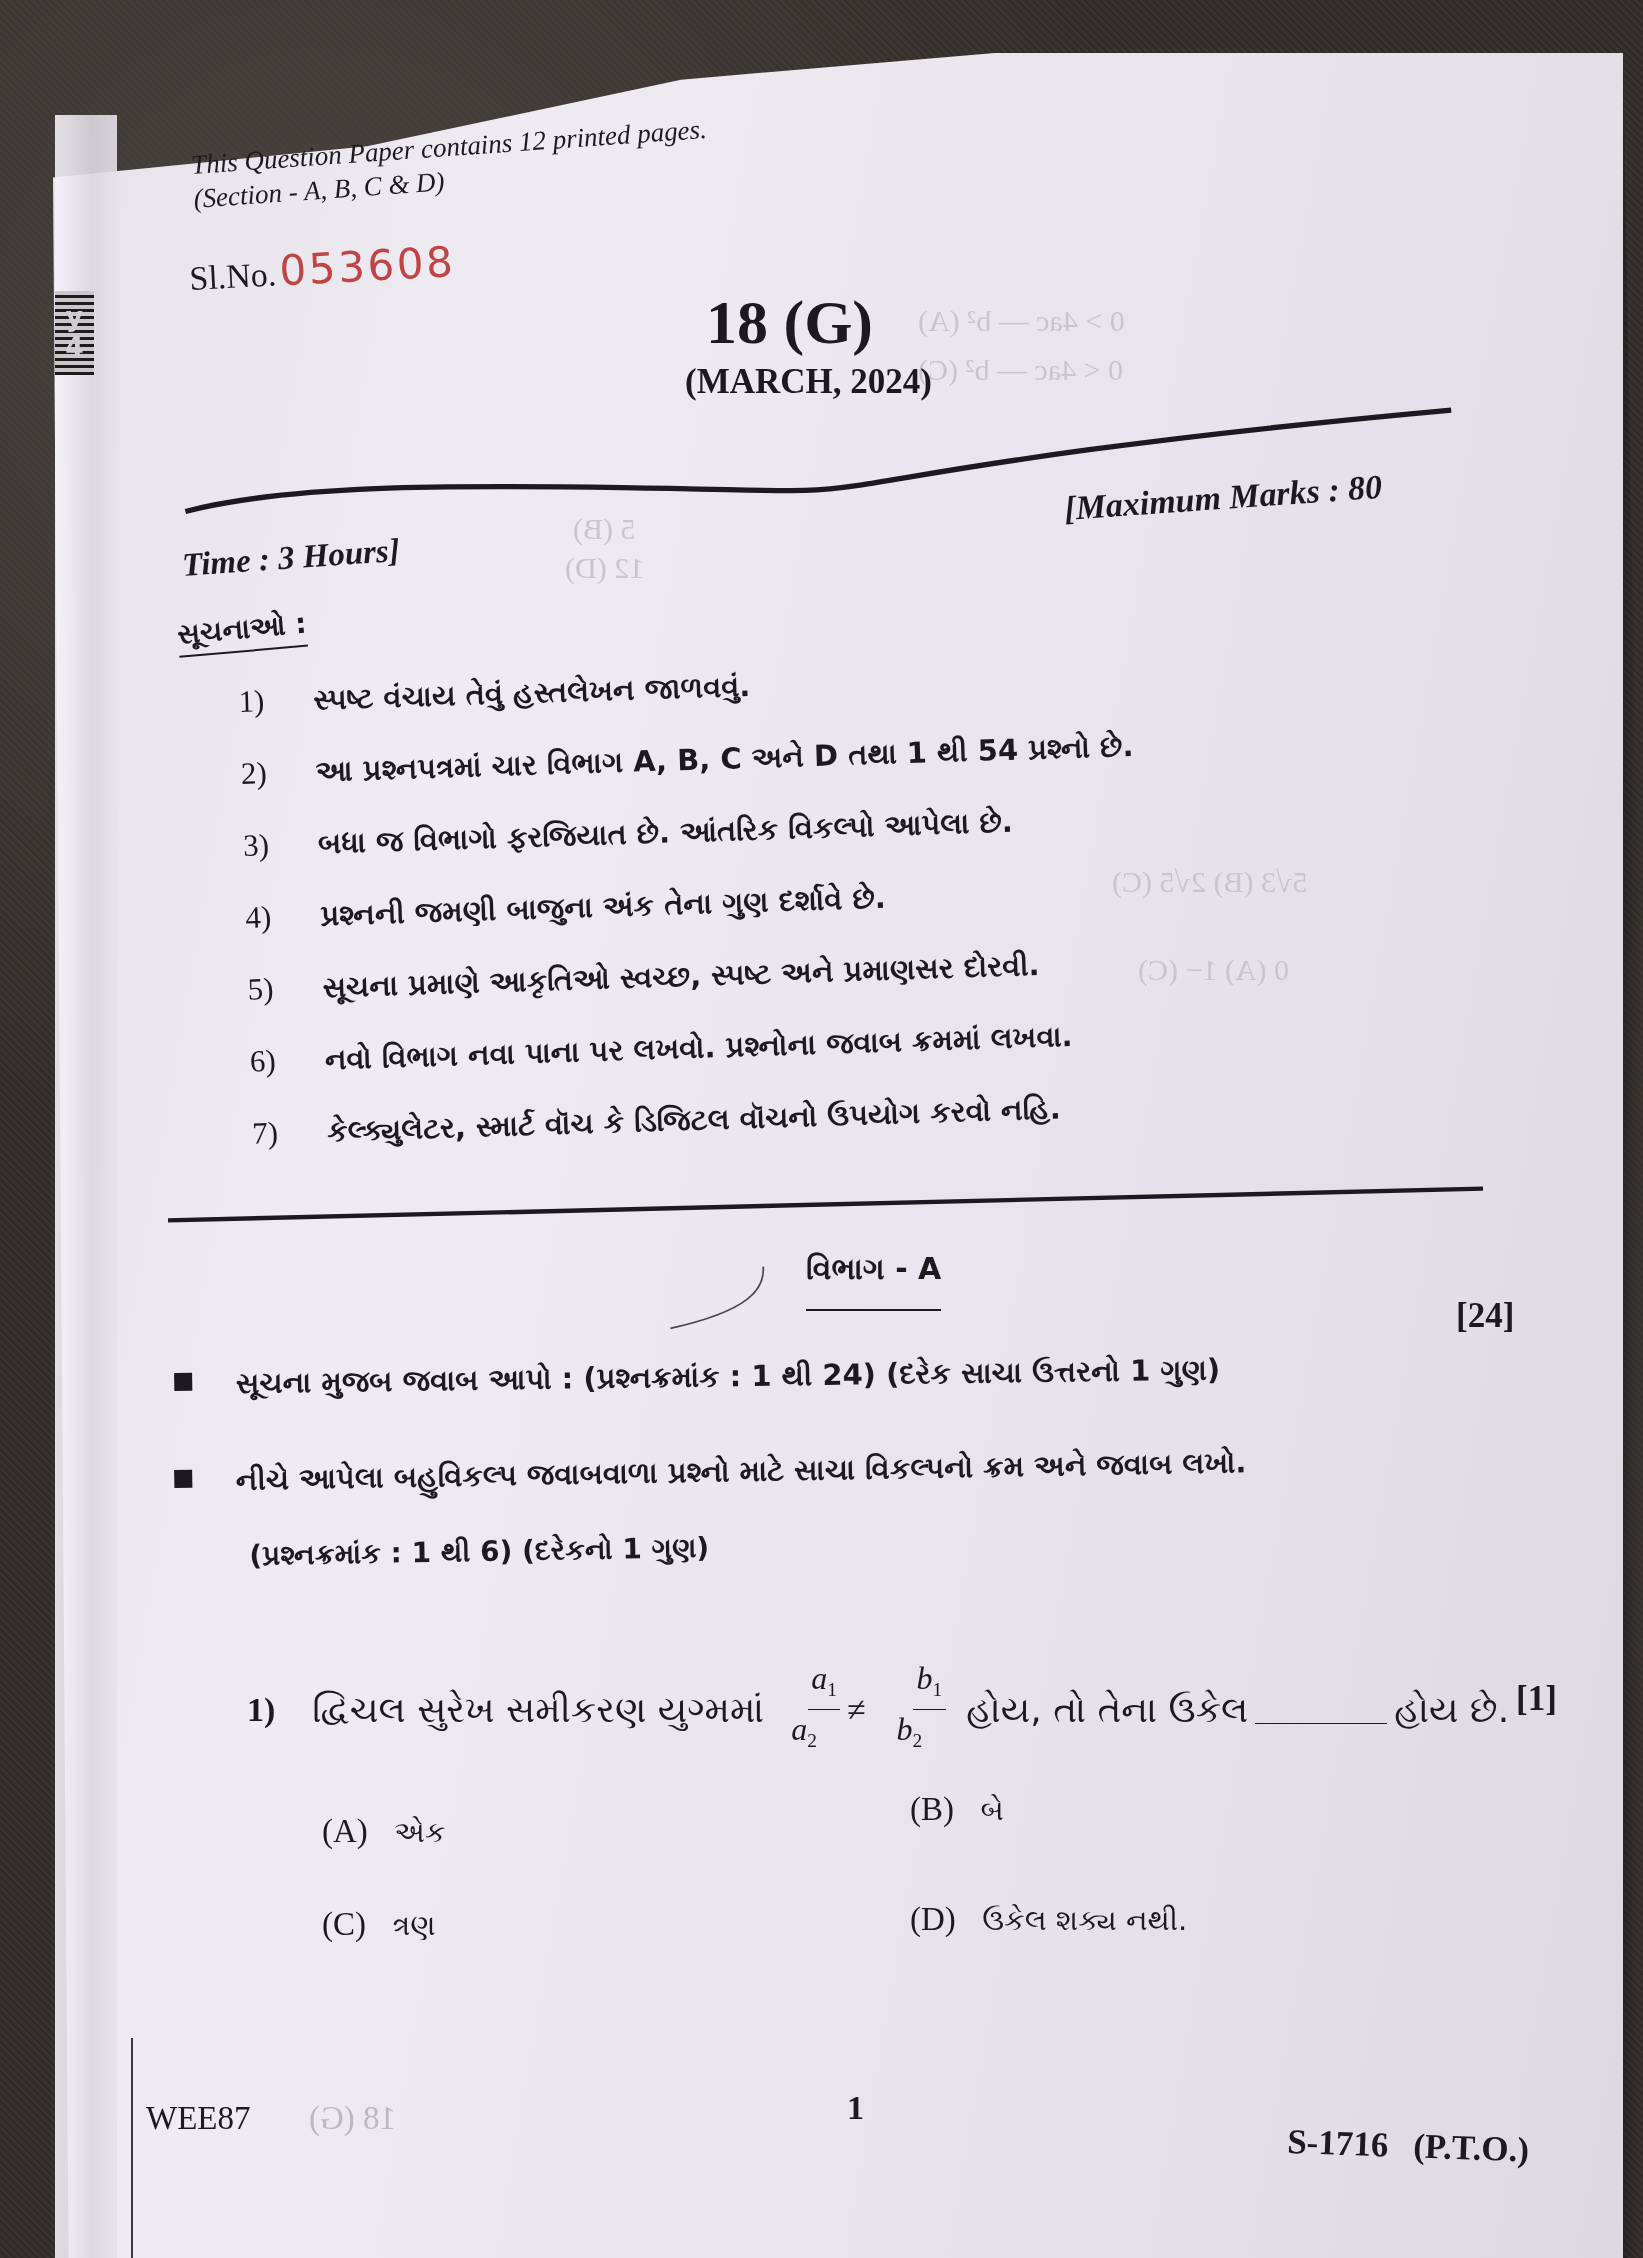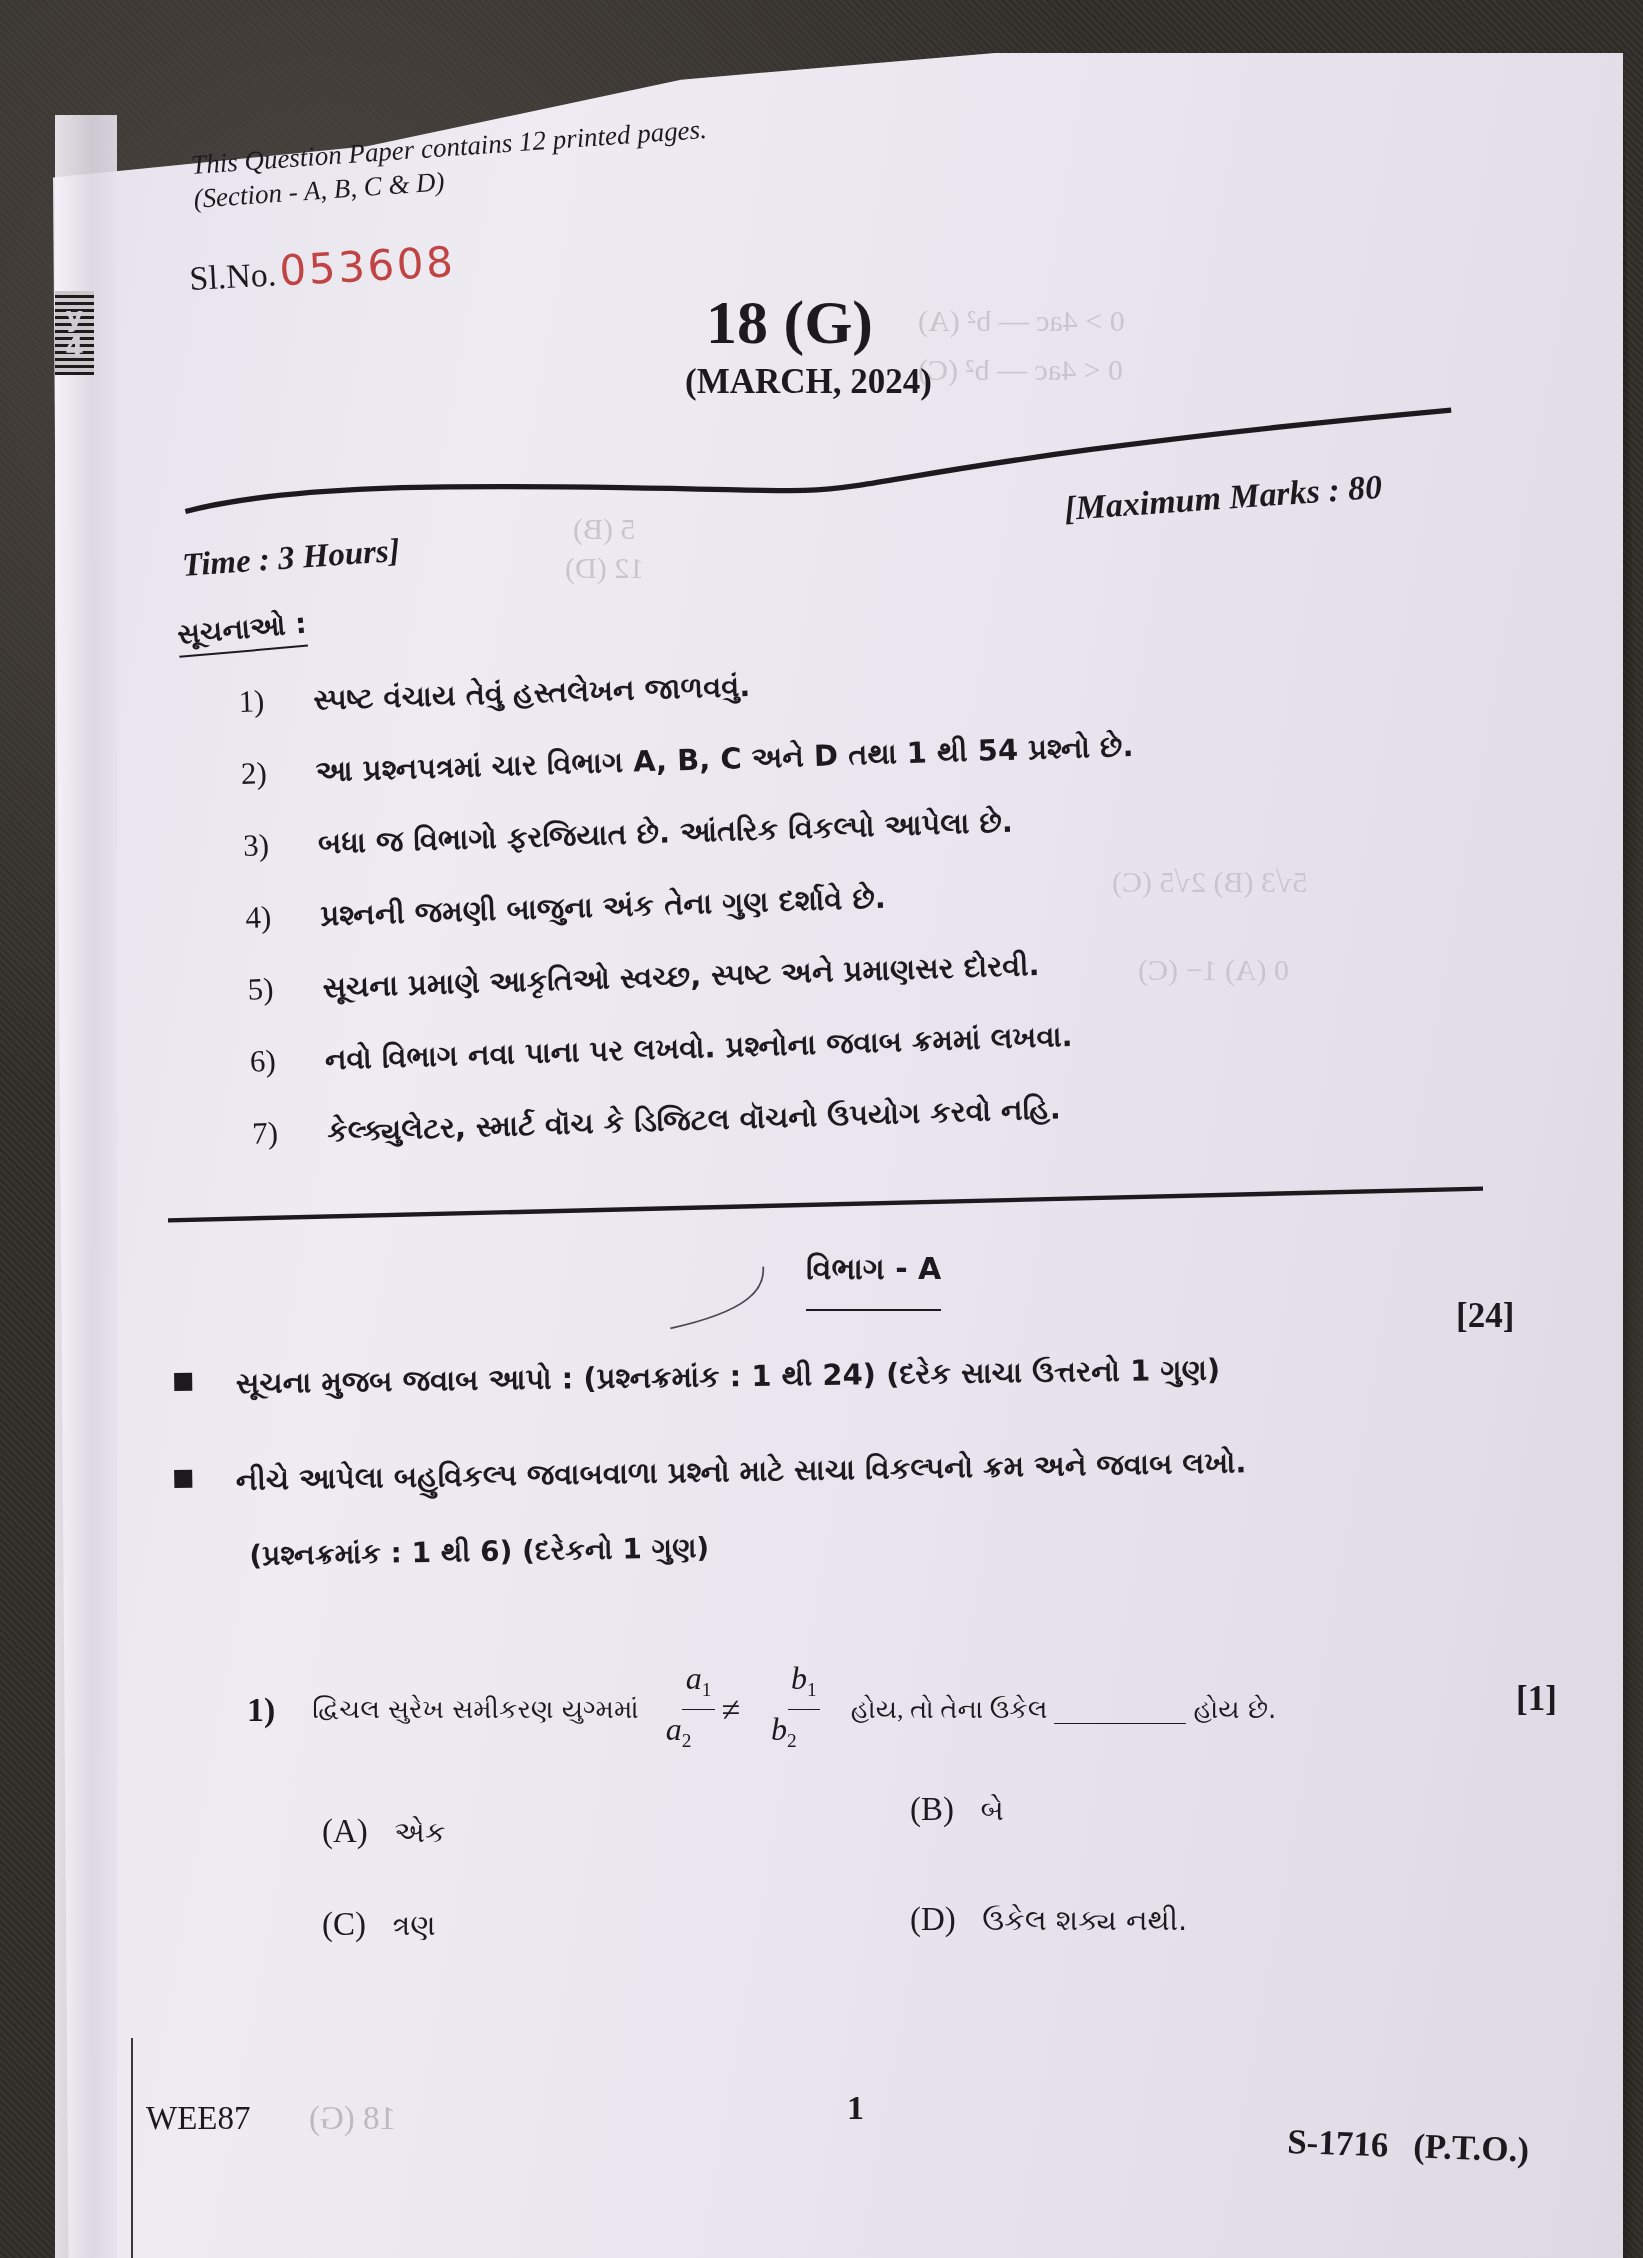--- a/index.html
+++ b/index.html
@@ -252,21 +252,21 @@
       white-space: nowrap;
       font-size: 32px;
     }
     .q-num {
       font-weight: bold;
       font-size: 34px;
       margin-right: 37px;
     }
     .q-text {
       font-family: "DejaVu Sans", sans-serif;
-      font-size: 26px;
+      font-size: 36px;
     }
     .fraction {
       display: inline-flex;
       flex-direction: column;
       align-items: center;
       margin: 0 3.5px;
       font-style: italic;
       font-size: 32px;
       line-height: 39px;
     }
@@ -449,21 +449,21 @@
     <span class="q-text">દ્વિચલ સુરેખ સમીકરણ યુગ્મમાં</span>
     <span class="fraction">
       <span class="num"><span>a</span><sub>1</sub></span>
       <span class="den"><span>a</span><sub>2</sub></span>
     </span>
     <span class="neq">≠</span>
     <span class="fraction">
       <span class="num"><span>b</span><sub>1</sub></span>
       <span class="den"><span>b</span><sub>2</sub></span>
     </span>
-    <span class="q-text" style="margin-left:27px;font-family:Liberation Serif, serif;">હોય, તો તેના ઉકેલ</span>
+    <span class="q-text" style="margin-left:17px;">હોય, તો તેના ઉકેલ</span>
     <span class="blank"></span>
     <span class="q-text">હોય છે.</span>
   </div>
   <div class="abs q-marks">[1]</div>
 
   <div class="option opt-a">
     <span class="opt-letter">(A)</span>
     <span class="opt-text">એક</span>
   </div>
   <div class="option opt-b">

